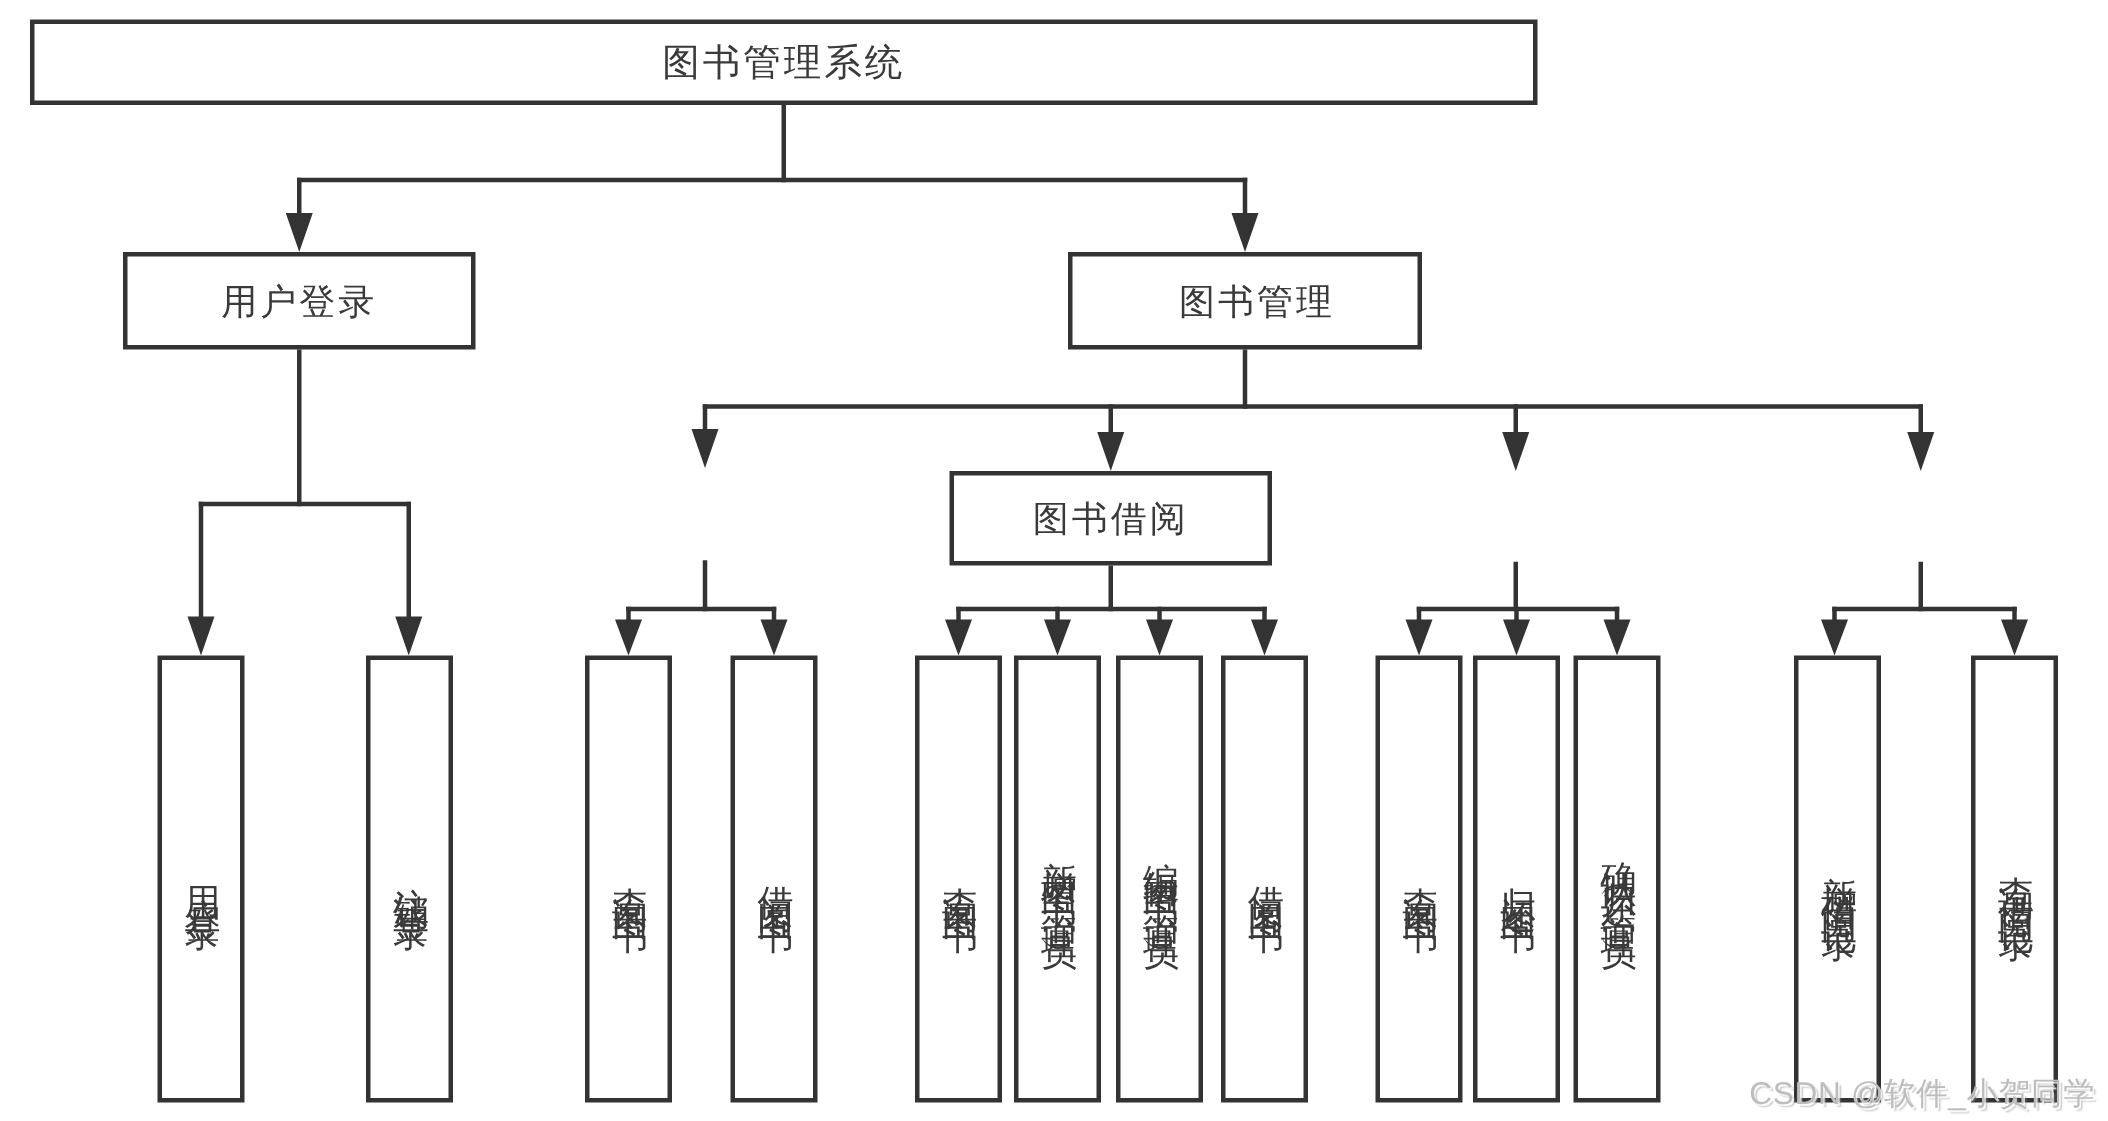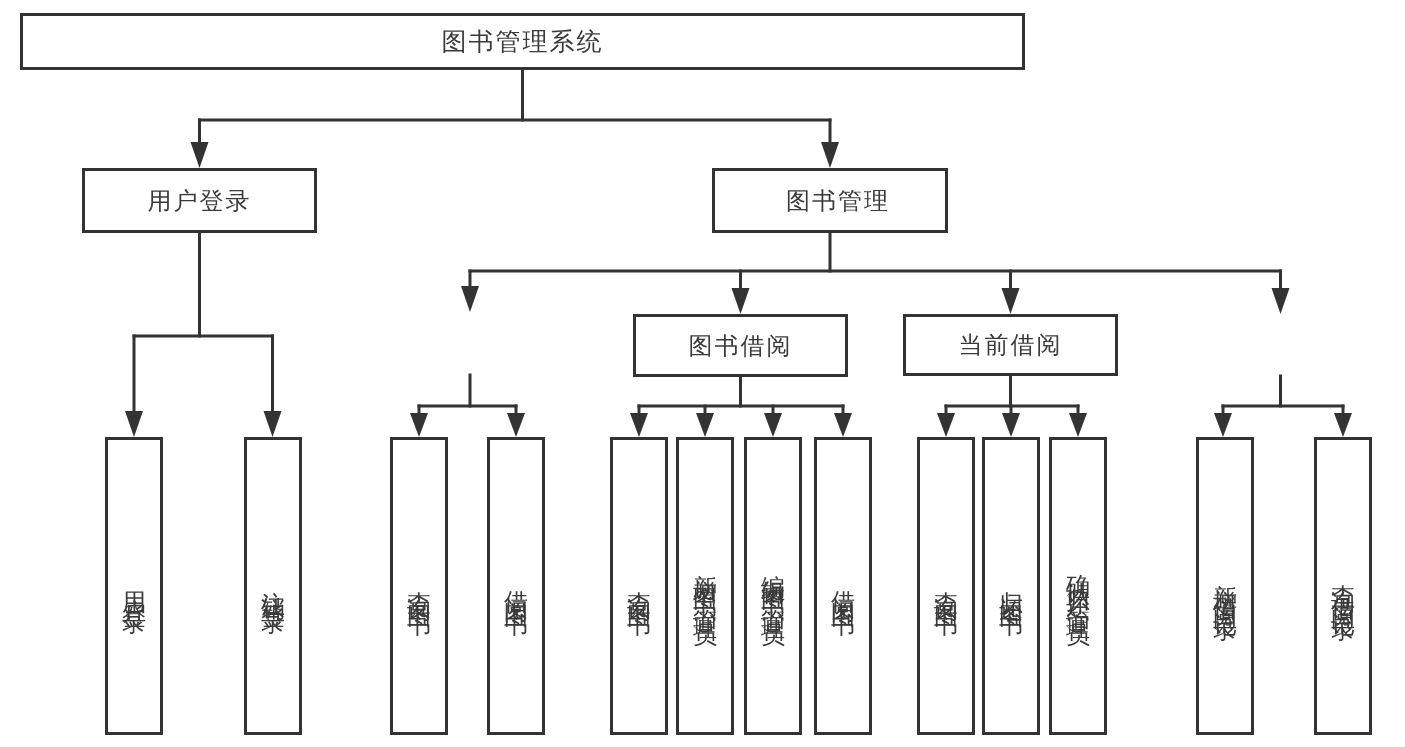--- a/index.html
+++ b/index.html
@@ -146,34 +146,34 @@
       <polygon points="1334,413 1352,413 1343,437"></polygon>
     </g>
   </svg>
 
   <div class="node h-node root-node" style="left:20px; top:13px; width:1005px; height:57px;">图书管理系统</div>
 
   <div class="node h-node" style="left:82px; top:168px; width:235px; height:65px;">用户登录</div>
   <div class="node h-node" style="left:712px; top:168px; width:236px; height:65px;padding-left:16px;">图书管理</div>
 
   <div class="node h-node" style="left:633px; top:314px; width:215px; height:63px;">图书借阅</div>
-  <div class="node h-node" style="left:903px; top:314px; width:215px; height:62px;">当前借阅</div>
 
   <div class="node v-node" style="left:105px; top:437px; width:58px; height:298px;">用户登录</div>
   <div class="node v-node" style="left:244px; top:437px; width:58px; height:298px;">注销登录</div>
 
   <div class="node v-node" style="left:390px; top:437px; width:58px; height:298px;">查询图书</div>
   <div class="node v-node" style="left:487px; top:437px; width:58px; height:298px;">借阅图书</div>
 
   <div class="node v-node" style="left:610px; top:437px; width:58px; height:298px;">查询图书</div>
   <div class="node v-node" style="left:676px; top:437px; width:58px; height:298px;">新增图书（管理员）</div>
   <div class="node v-node" style="left:744px; top:437px; width:58px; height:298px;">编辑图书（管理员）</div>
   <div class="node v-node" style="left:814px; top:437px; width:58px; height:298px;">借阅图书</div>
 
   <div class="node v-node" style="left:917px; top:437px; width:58px; height:298px;">查询图书</div>
   <div class="node v-node" style="left:982px; top:437px; width:58px; height:298px;">归还图书</div>
   <div class="node v-node" style="left:1049px; top:437px; width:58px; height:298px;">确认归还（管理员）</div>
 
   <div class="node v-node" style="left:1196px; top:437px; width:58px; height:298px;">新增借阅记录</div>
   <div class="node v-node" style="left:1314px; top:437px; width:58px; height:298px;">查询借阅记录</div>
 
+  <div class="watermark">CSDN @软件_小贺同学</div>
 
 </div>
 
 </body></html>

